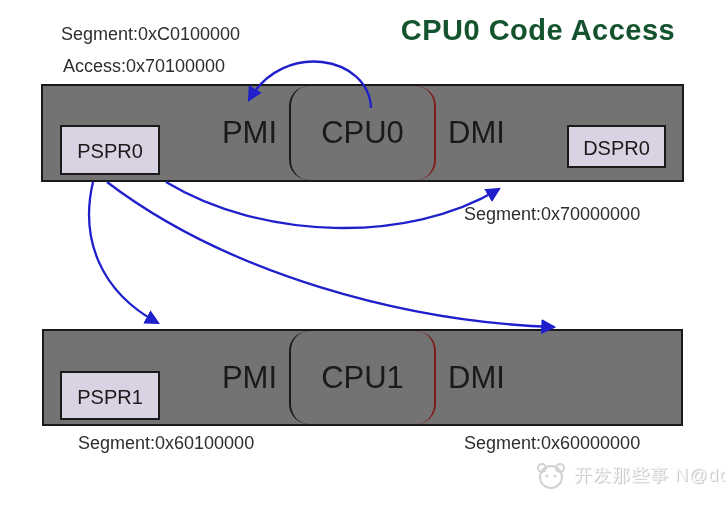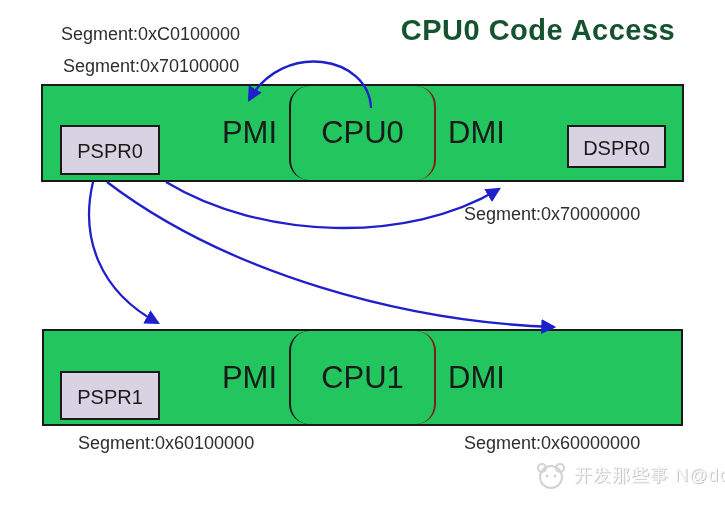--- a/index.html
+++ b/index.html
@@ -35,21 +35,21 @@
   }
   .seg-c0100000 { left: 61px;  top: 24px; }
   .seg-70100000 { left: 63px;  top: 56px; }
   .seg-70000000 { left: 464px; top: 204px; }
   .seg-60100000 { left: 78px;  top: 433px; }
   .seg-60000000 { left: 464px; top: 433px; }
 
   .cpu-block {
     position: absolute;
     display: flex;
-    background: #22c55e;
+    background: #737373;
     border: 2px solid #1a1a1a;
     box-sizing: border-box;
   }
   .block-cpu0 { left: 41px; top: 84px;  width: 643px; height: 98px; }
   .block-cpu1 { left: 42px; top: 329px; width: 641px; height: 97px; justify-content: flex-end; }
 
   .cell {
     position: relative;
     box-sizing: border-box;
     display: flex;
@@ -106,21 +106,21 @@
   }
 </style>
 </head>
 <body>
 
 <div class="stage">
 
   <div class="title">CPU0 Code Access</div>
 
   <div class="seg-label seg-c0100000">Segment:0xC0100000</div>
-  <div class="seg-label seg-70100000">Segment:0x70100000</div>
+  <div class="seg-label seg-70100000">Access:0x70100000</div>
   <div class="seg-label seg-70000000">Segment:0x70000000</div>
   <div class="seg-label seg-60100000">Segment:0x60100000</div>
   <div class="seg-label seg-60000000">Segment:0x60000000</div>
 
   <div class="cpu-block block-cpu0">
     <div class="cell cell-pmi">
       <div class="spr-box pspr0">
         <span>PSPR0</span>
       </div>
       <span>PMI</span>

